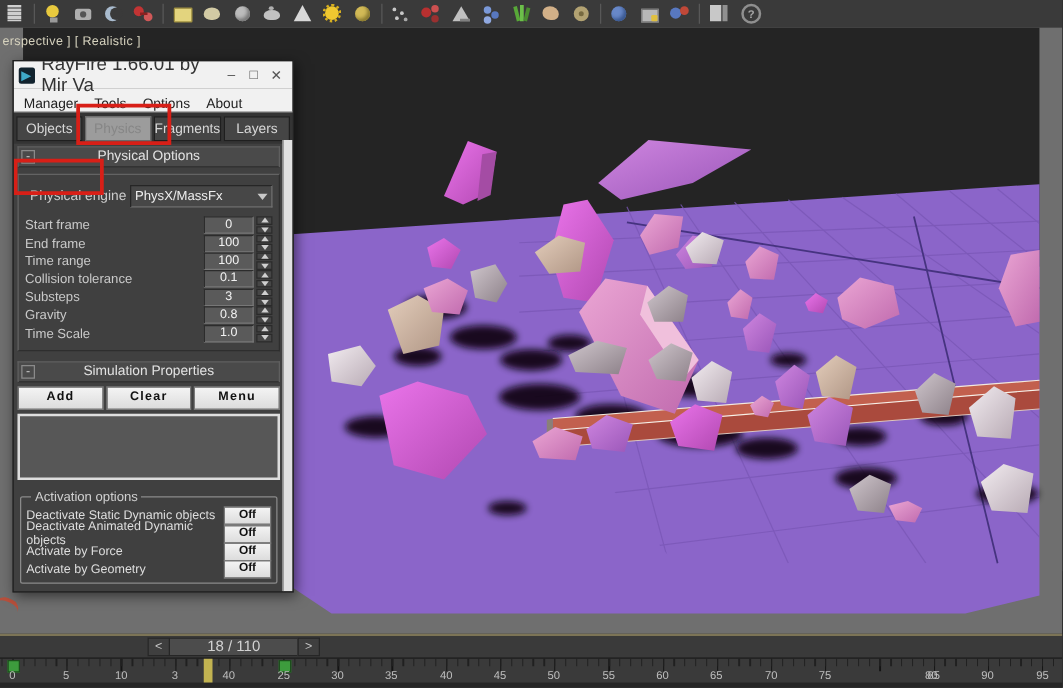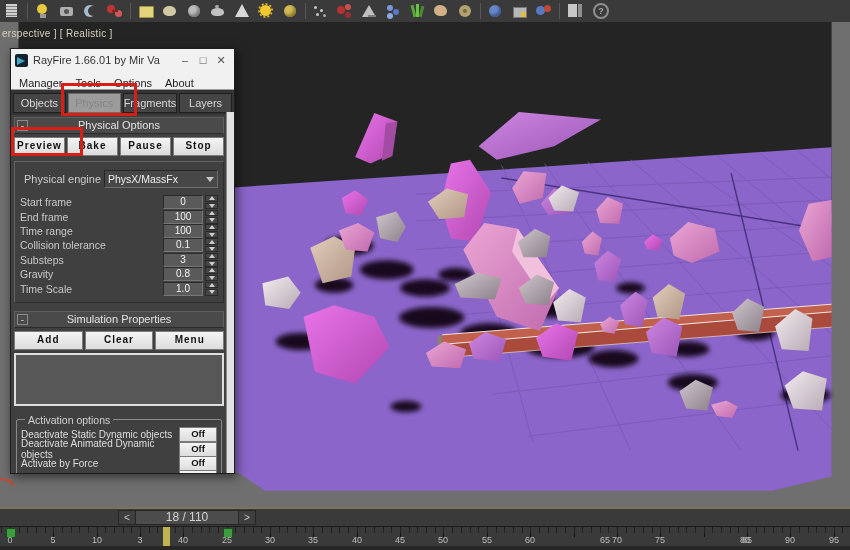--- a/index.html
+++ b/index.html
@@ -21,21 +21,21 @@
   .red-mark{position:absolute;left:-6px;top:456px;width:20px;height:16px;border-top:3px solid #b8503c;
     border-radius:50% 40% 0 0;transform:rotate(24deg);z-index:3;}
 
   
   .rf{position:absolute;left:10px;top:48px;width:223px;height:424px;background:#404040;
     border:1px solid #1e1e1e;box-shadow:2px 3px 10px rgba(0,0,0,.55);z-index:10;overflow:hidden;font-size:11px;}
   .rf-title{height:22px;background:#f1f1f1;display:flex;align-items:center;padding:0 4px;color:#333;}
   .rf-logo{width:13px;height:13px;background:#12232e;border-radius:2px;margin-right:5px;position:relative;}
   .rf-logo:after{content:"";position:absolute;left:2px;top:3px;border-left:8px solid #3fa9c8;
     border-top:4px solid transparent;border-bottom:4px solid transparent;}
-  .rf-title-text{flex:1;font-size:11px;}
+  .rf-title-text{flex:1;font-size:15px;}
   .rf-ctl{width:18px;text-align:center;color:#555;font-size:11px;cursor:pointer;}
   .rf-menus{height:18px;background:#f1f1f1;border-bottom:1px solid #9a9a9a;display:flex;align-items:flex-end;
     gap:13px;padding:0 8px;color:#222;}
   .rf-menu{cursor:pointer;}
   .rf-tabs{height:23px;background:#343434;display:flex;align-items:center;padding:1px 2px;gap:2px;}
   .rf-tab{flex:1;height:18px;line-height:18px;text-align:center;background:#454545;border:1px solid #1f1f1f;
     color:#d8d8d8;cursor:pointer;font-size:11px;}
   .rf-tab.sel{background:#9c9c9c;color:#868686;border-color:#6a6a6a;}
   .rf-body{position:relative;padding:2px 10px 0 3px;}
   .sec-head{height:15px;background:#4a4a4a;border:1px solid #5f5f5f;border-bottom-color:#2c2c2c;
@@ -356,26 +356,20 @@
       <div class="rf-tab sel">Physics</div>
       <div class="rf-tab">Fragments</div>
       <div class="rf-tab">Layers</div>
     </div>
 
     <div class="rf-body">
       <div class="sec-head">
         <span class="sec-min">-</span>
         <span>Physical Options</span>
       </div>
-      <div class="btnrow">
-        <div class="wbtn">Preview</div>
-        <div class="wbtn">Bake</div>
-        <div class="wbtn">Pause</div>
-        <div class="wbtn">Stop</div>
-      </div>
 
       <div class="panel">
         <div class="eng-row">
           <span class="eng-label">Physical engine</span>
           <div class="select">
             <span class="sel-val">PhysX/MassFx</span>
             <span class="chev"></span>
           </div>
         </div>
         <div class="frow">
@@ -521,21 +515,21 @@
       <span class="tick-label" style="left:140px;">3</span>
       <span class="tick-label" style="left:183px;">40</span>
       <span class="tick-label" style="left:227px;">25</span>
       <span class="tick-label" style="left:270px;">30</span>
       <span class="tick-label" style="left:313px;">35</span>
       <span class="tick-label" style="left:357px;">40</span>
       <span class="tick-label" style="left:400px;">45</span>
       <span class="tick-label" style="left:443px;">50</span>
       <span class="tick-label" style="left:487px;">55</span>
       <span class="tick-label" style="left:530px;">60</span>
-      <span class="tick-label" style="left:573px;margin-left:32px;">65</span>
+      <span class="tick-label" style="left:573px;">65</span>
       <span class="tick-label" style="left:617px;">70</span>
       <span class="tick-label" style="left:660px;">75</span>
       <span class="tick-label" style="left:745px;">80</span>
       <span class="tick-label" style="left:747px;">85</span>
       <span class="tick-label" style="left:790px;">90</span>
       <span class="tick-label" style="left:834px;">95</span>
     </div>
     <div class="tl-bottom"></div>
   </div>
 

